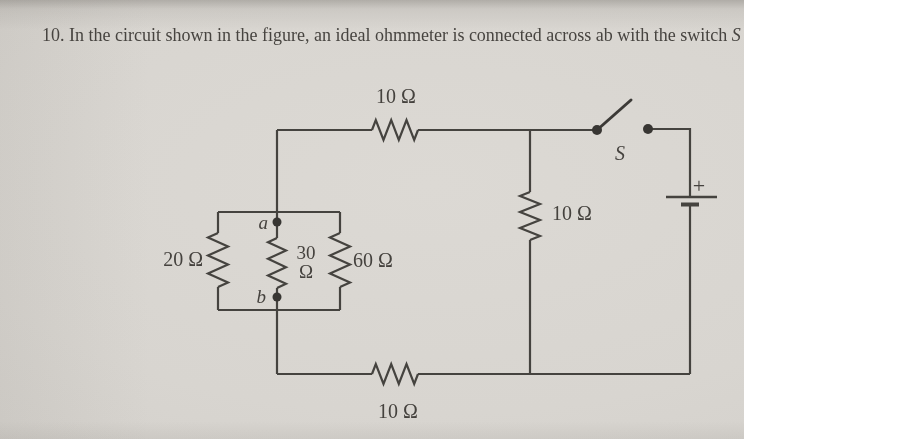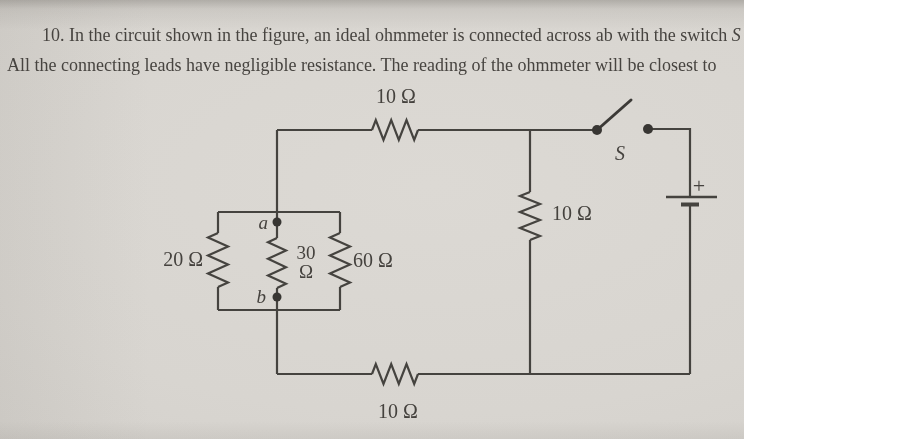--- a/index.html
+++ b/index.html
@@ -40,21 +40,20 @@
   .clabel.italic { font-style: italic; }
   .clabel.plus { font-size: 22px; }
 </style>
 </head>
 <body>
 
 <div class="page">
 
   <div class="problem-line line1"><span>10. In the circuit shown in the figure, an ideal ohmmeter is connected across ab with the switch </span><span class="it">S</span><span> open.</span></div>
 
-  <div class="problem-line line2">All the connecting leads have negligible resistance. The reading of the ohmmeter will be closest to</div>
 
   <svg class="circuit" width="901" height="439" viewBox="0 0 901 439">
 
     <path class="wire" d="M277,130 V238"></path>
     <path class="wire" d="M277,288 V374"></path>
     <path class="wire" d="M277,130 H372"></path>
     <path class="wire" d="M418,130 H597"></path>
     <path class="wire" d="M648,129 H690 V196"></path>
     <path class="wire" d="M690,204 V374"></path>
     <path class="wire" d="M277,374 H372"></path>

